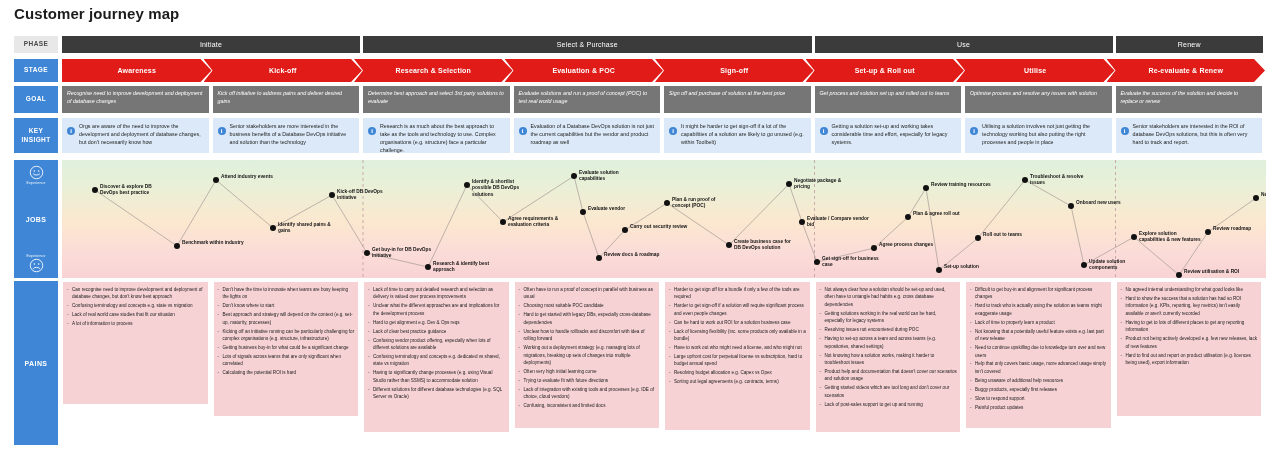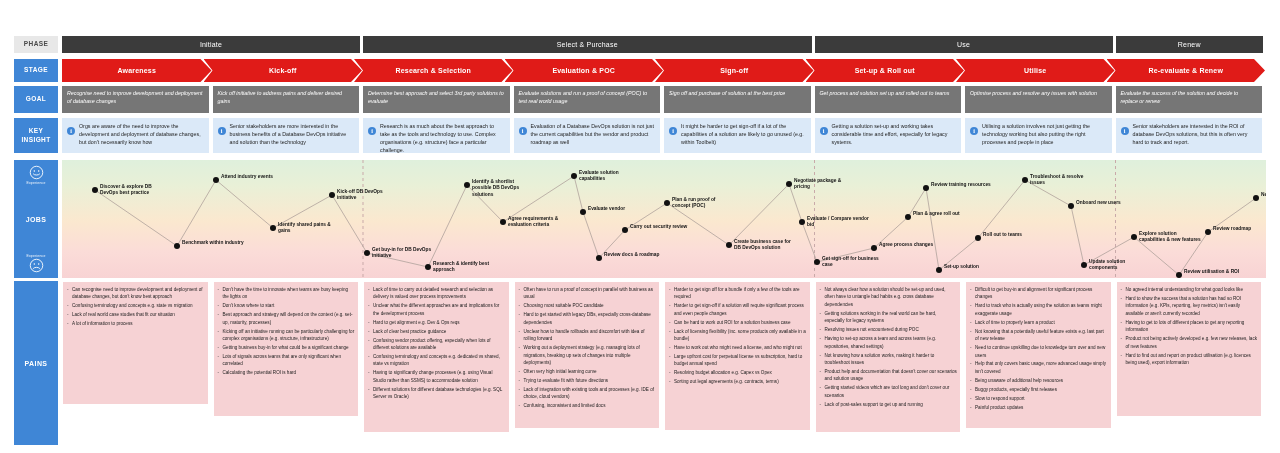--- a/index.html
+++ b/index.html
@@ -108,20 +108,21 @@
   }
   .pain-cell li:before {
     content: "-"; position: absolute; left: 2px; top: 0; color: #555;
   }
 </style>
 </head>
 <body>
 
 <div class="page">
 
+  <div class="title">Customer journey map</div>
 
   <div class="rail phase" style="top:36px;height:17px;">PHASE</div>
   <div class="rail blue" style="top:59px;height:23px;">STAGE</div>
   <div class="rail blue" style="top:86px;height:27px;">GOAL</div>
   <div class="rail blue" style="top:118px;height:35px;">
     <span>KEY INSIGHT</span>
   </div>
 
   <div class="jobs-rail">
     <div class="face-wrap">

